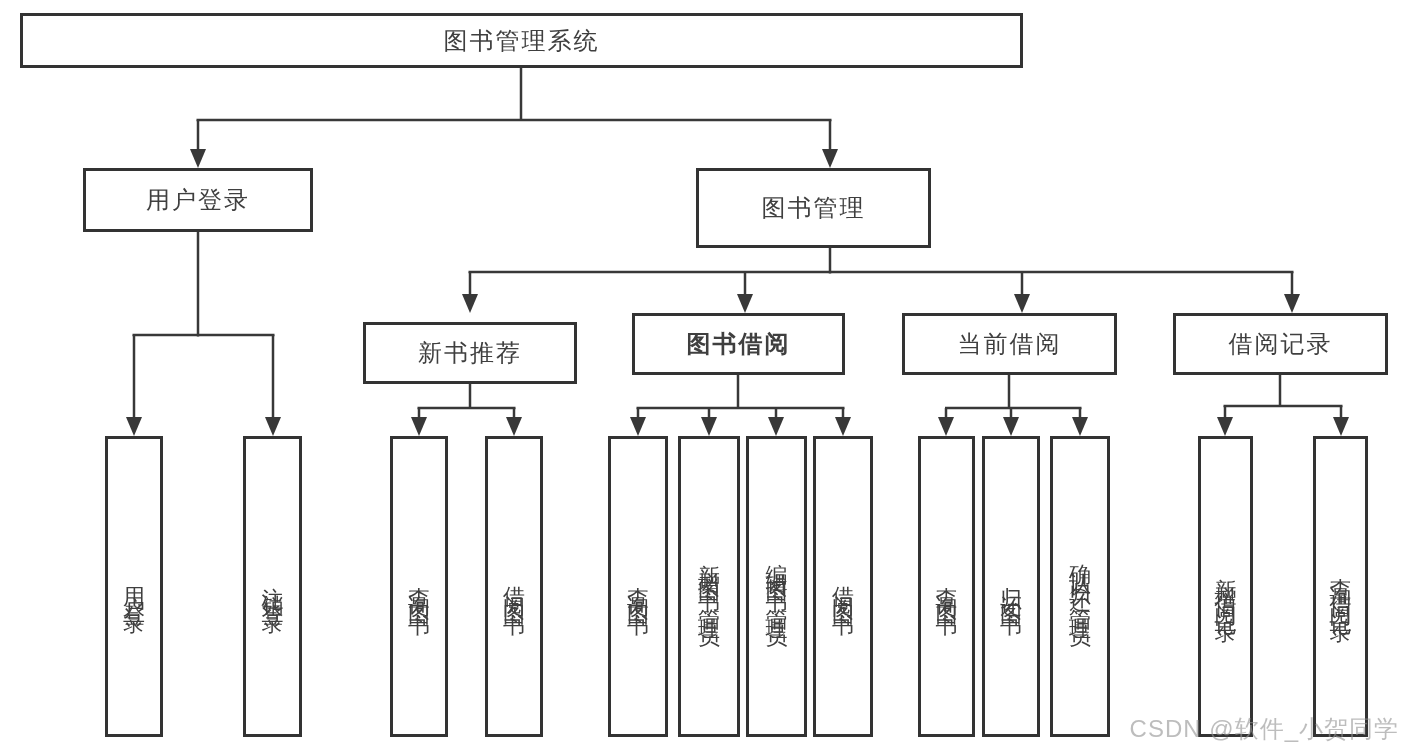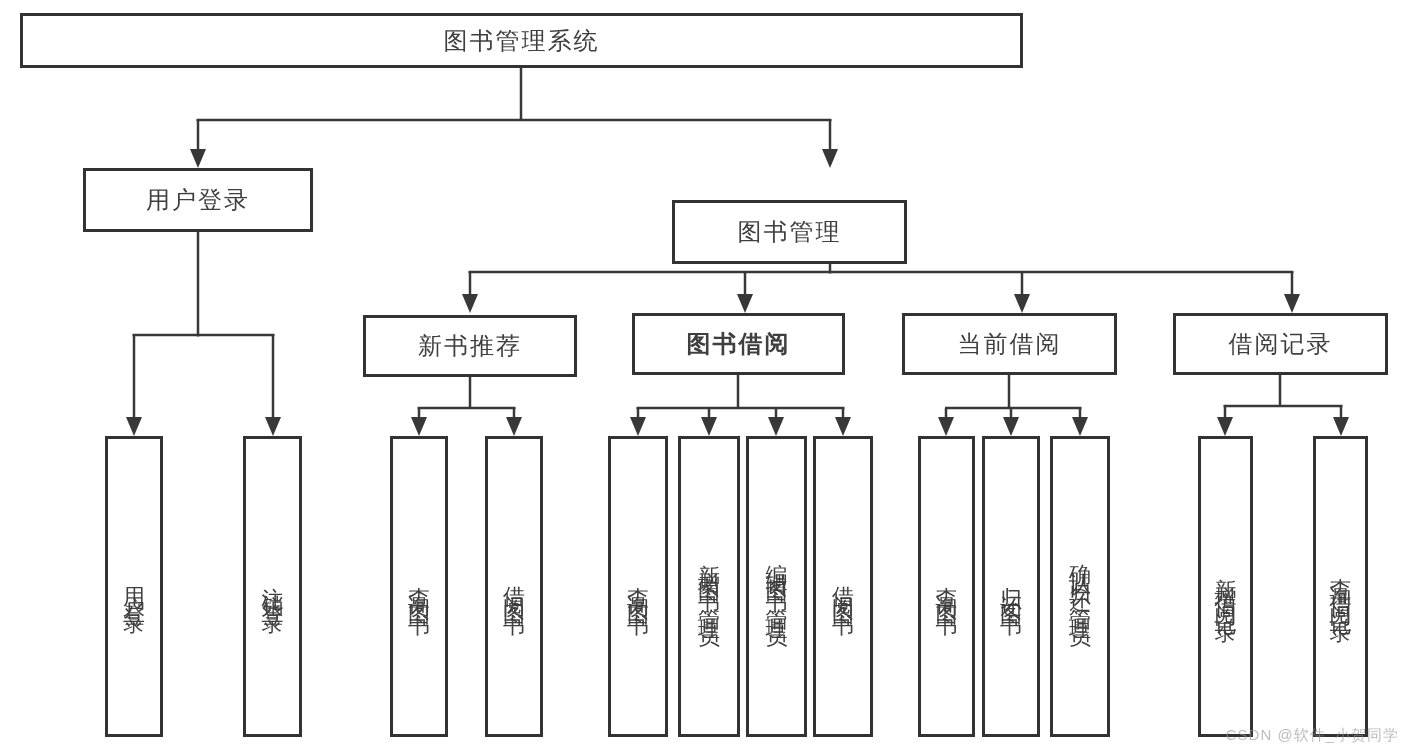--- a/index.html
+++ b/index.html
@@ -14,21 +14,21 @@
     border:3px solid #333333; display:flex; align-items:center; justify-content:center;
     z-index:2;
   }
   .h-label { font-size:24px; letter-spacing:2px; white-space:nowrap; }
   .v-label {
     writing-mode:vertical-rl; text-orientation:mixed;
     font-size:22px; letter-spacing:9px; line-height:1.1; white-space:nowrap;
   }
   .watermark {
     position:absolute; right:6px; bottom:2px; z-index:5;
-    font-size:15px; color:rgba(148,148,148,0.62); letter-spacing:1px; white-space:nowrap;
+    font-size:24px; color:rgba(148,148,148,0.62); letter-spacing:1px; white-space:nowrap;
   }
 </style>
 </head>
 <body>
 
 <div class="canvas">
 
   <svg class="connectors" width="1405" height="747" viewBox="0 0 1405 747">
     <g stroke="#383838" stroke-width="2.5" fill="none">
 
@@ -95,25 +95,25 @@
     </g>
   </svg>
 
   <div class="box" style="left:20px; top:13px; width:1003px; height:55px;">
     <span class="h-label">图书管理系统</span>
   </div>
 
   <div class="box" style="left:83px; top:168px; width:230px; height:64px;">
     <span class="h-label">用户登录</span>
   </div>
-  <div class="box" style="left:672px; top:168px; width:235px; height:64px;margin-top:32px;">
+  <div class="box" style="left:696px; top:168px; width:235px; height:80px;">
     <span class="h-label">图书管理</span>
   </div>
 
-  <div class="box" style="left:363px; top:315px; width:214px; height:62px;">
+  <div class="box" style="left:363px; top:322px; width:214px; height:62px;">
     <span class="h-label">新书推荐</span>
   </div>
   <div class="box" style="left:632px; top:313px; width:213px; height:62px;font-weight:bold;">
     <span class="h-label">图书借阅</span>
   </div>
   <div class="box" style="left:902px; top:313px; width:215px; height:62px;justify-content:center;">
     <span class="h-label">当前借阅</span>
   </div>
   <div class="box" style="left:1173px; top:313px; width:215px; height:62px;">
     <span class="h-label">借阅记录</span>

